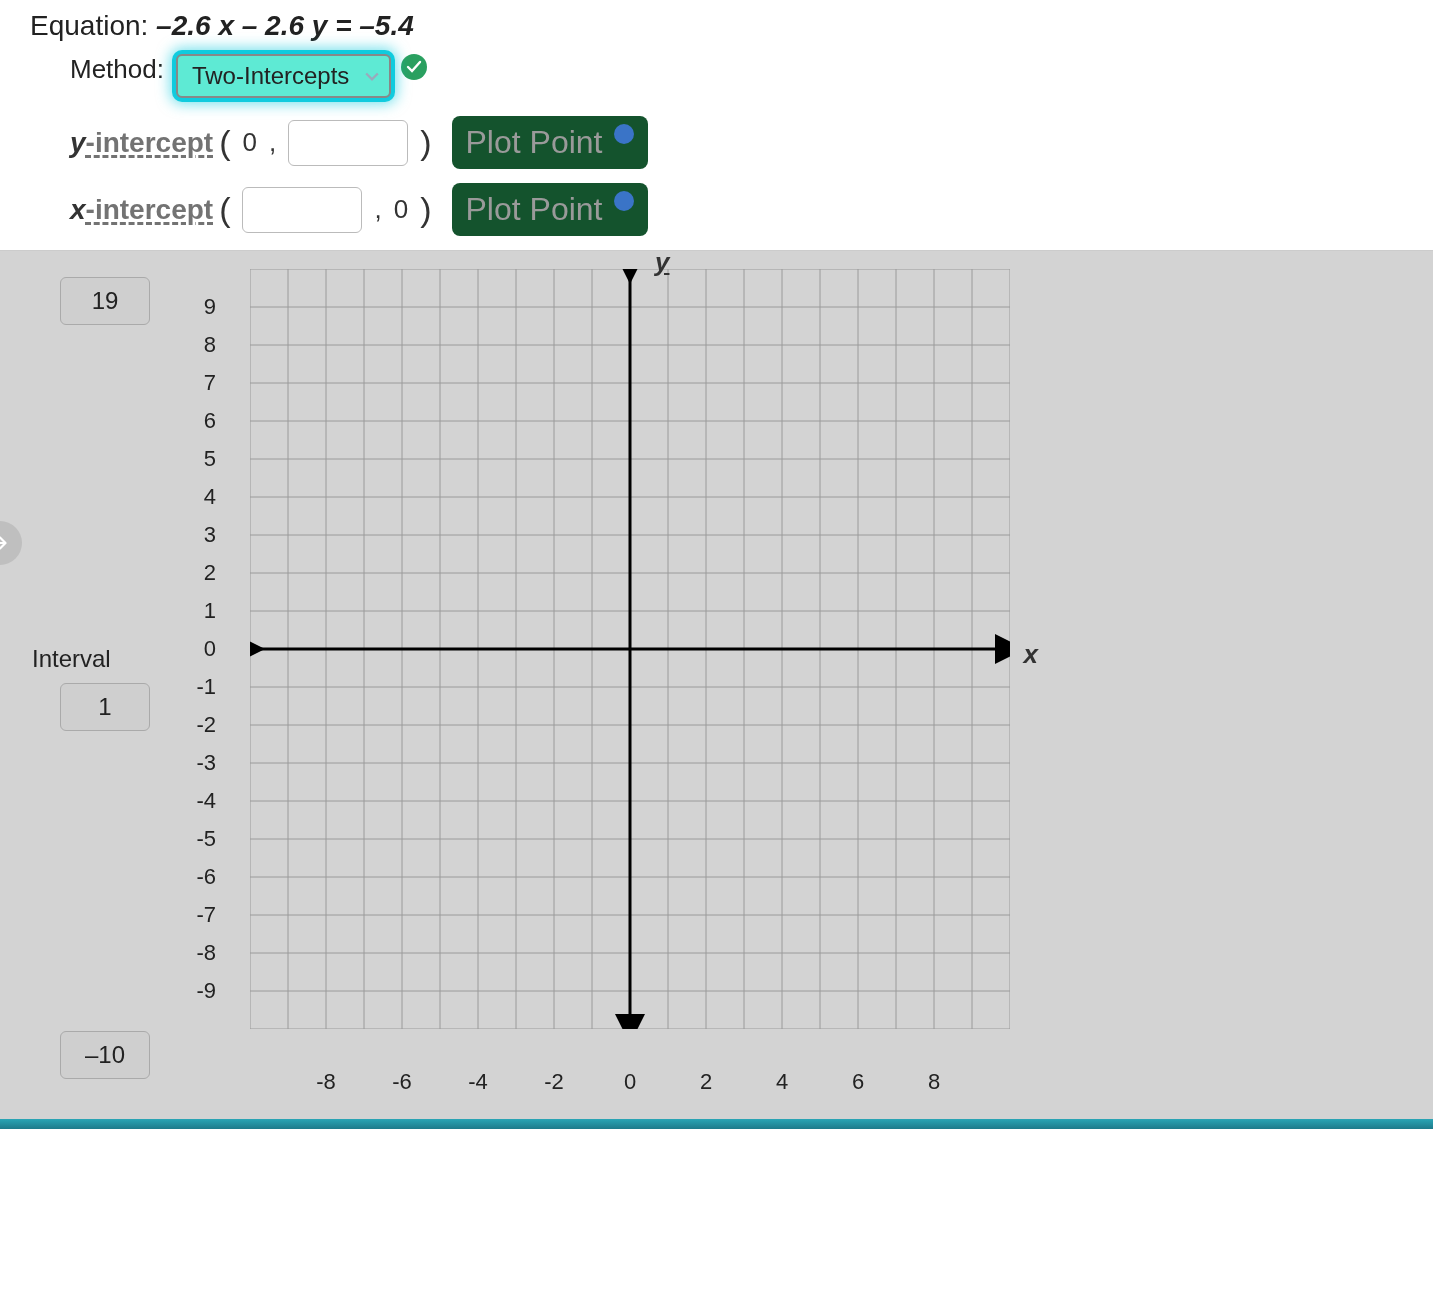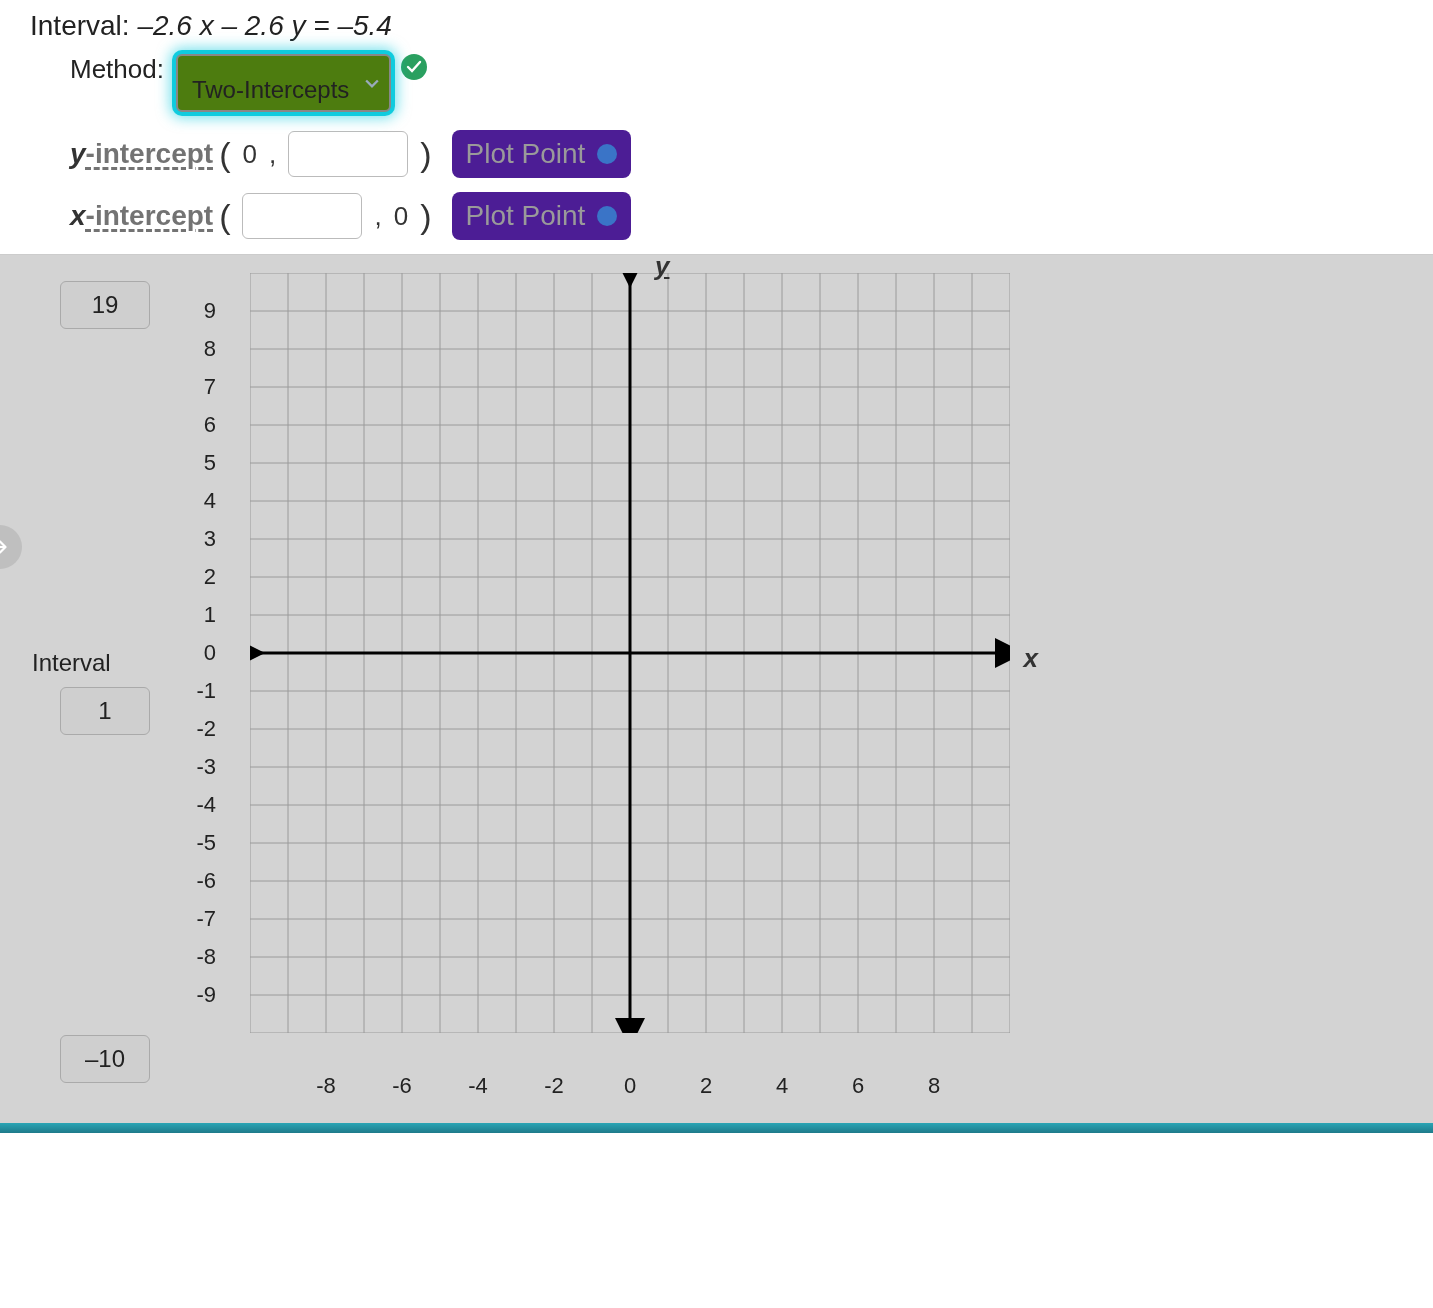--- a/index.html
+++ b/index.html
@@ -1,35 +1,35 @@
 <!DOCTYPE html>
 <html><head>
 <meta charset="utf-8">
 <style>
   *{box-sizing:border-box;}
   body{margin:0;padding:0;font-family:"Segoe UI",Arial,sans-serif;background:#fff;color:#333;width:1433px;}
   .page{padding:10px 30px 0 30px;}
   .eq-line{font-size:28px;color:#222;margin:0 0 12px 0;}
   .eq-label{font-weight:400;}
-  .eq-expr{font-weight:400;font-style:italic;margin-top:16px;}
+  .eq-expr{font-weight:700;font-style:italic;margin-top:16px;}
   .method-line{display:flex;align-items:flex-start;margin:0 0 18px 40px;font-size:26px;color:#222;}
   .method-label{margin-right:12px;}
-  .method-select{position:relative;display:flex;align-items:center;border:2px solid #888;border-radius:6px;padding:20px 40px 6px 14px;font-size:24px;background:#4d7c0f;box-shadow:0 0 0 4px rgba(0,200,220,.9),0 0 14px 6px rgba(0,200,220,.55);cursor:pointer;}
+  .method-select{position:relative;display:flex;align-items:center;border:2px solid #888;border-radius:6px;padding:6px 40px 6px 14px;font-size:24px;background:#5eead4;box-shadow:0 0 0 4px rgba(0,200,220,.9),0 0 14px 6px rgba(0,200,220,.55);cursor:pointer;}
   .method-select .chev{position:absolute;right:10px;top:50%;transform:translateY(-50%);color:#9aa;}
   .check-badge{width:26px;height:26px;border-radius:50%;background:#2aa060;margin-left:10px;display:flex;align-items:center;justify-content:center;color:#fff;}
   .check-badge svg{width:16px;height:16px;}
   .intercepts{margin-left:40px;}
   .int-row{display:flex;align-items:center;font-size:28px;margin-bottom:14px;}
   .int-lbl{font-weight:700;}
   .int-lbl .pref{font-style:italic;}
   .int-lbl .link{color:#737373;text-decoration:underline dashed;text-underline-offset:4px;font-style:normal;font-weight:700;}
   .paren{margin:0 6px;font-size:34px;}
   .num-box{width:120px;height:46px;border:1px solid #bbb;border-radius:6px;background:#fff;font-size:22px;text-align:center;margin:0 6px;}
   .fixed-num{font-size:26px;margin:0 6px;}
-  .plot-btn{display:flex;align-items:center;background:#4c1d95;color:#9a9a9a;border-radius:8px;padding:8px 14px;font-size:28px;margin-left:14px;border:none;cursor:default;}
+  .plot-btn{display:flex;background:#14532d;color:#9a9a9a;border-radius:8px;padding:8px 14px;font-size:32px;margin-left:14px;border:none;cursor:default;}
   .plot-btn .dot{width:20px;height:20px;border-radius:50%;background:#3a74c7;margin-left:12px;}
   .graph-area{position:relative;background:#d3d3d3;margin-top:10px;padding:18px 20px 50px 20px;border-top:1px solid #ccc;}
   .drawer-btn{position:absolute;left:-22px;top:270px;width:44px;height:44px;border-radius:50%;background:#bfbfbf;display:flex;align-items:center;justify-content:center;cursor:pointer;}
   .drawer-btn svg{width:22px;height:22px;fill:#fff;}
   .graph-inner{display:flex;align-items:flex-start;}
   .left-ctrl{width:230px;padding-top:8px;}
   .range-btn{background:#cfcfcf;border:1px solid #aaa;border-radius:6px;width:90px;height:48px;font-size:24px;color:#222;display:flex;align-items:center;justify-content:center;cursor:pointer;margin-left:40px;}
   .interval-lbl{font-size:24px;color:#222;margin:320px 0 10px 12px;}
   .grid-wrap{position:relative;width:760px;height:760px;}
   svg.grid{width:760px;height:760px;}
@@ -39,21 +39,21 @@
   .y-ticks span{position:absolute;right:0;font-size:22px;color:#222;transform:translateY(-50%);}
   .x-ticks{position:absolute;left:0;bottom:-40px;width:760px;}
   .x-ticks span{position:absolute;font-size:22px;color:#222;transform:translateX(-50%);}
   .bottom-bar{position:absolute;left:0;right:0;bottom:0;height:10px;background:linear-gradient(#2aa5b5,#1e7a8a);}
 </style>
 </head>
 <body>
 
 <div class="page">
   <div class="eq-line">
-    <span class="eq-label">Interval:</span>
+    <span class="eq-label">Equation:</span>
     <span class="eq-expr">–2.6 x – 2.6 y = –5.4</span>
   </div>
 
   <div class="method-line">
     <span class="method-label">Method:</span>
     <div class="method-select">
       <span>Two-Intercepts</span>
       <span class="chev">
         <svg viewBox="0 0 12 12" width="14" height="14">
             <path d="M1 3l5 5 5-5" stroke="#9ab" stroke-width="2" fill="none"></path>

